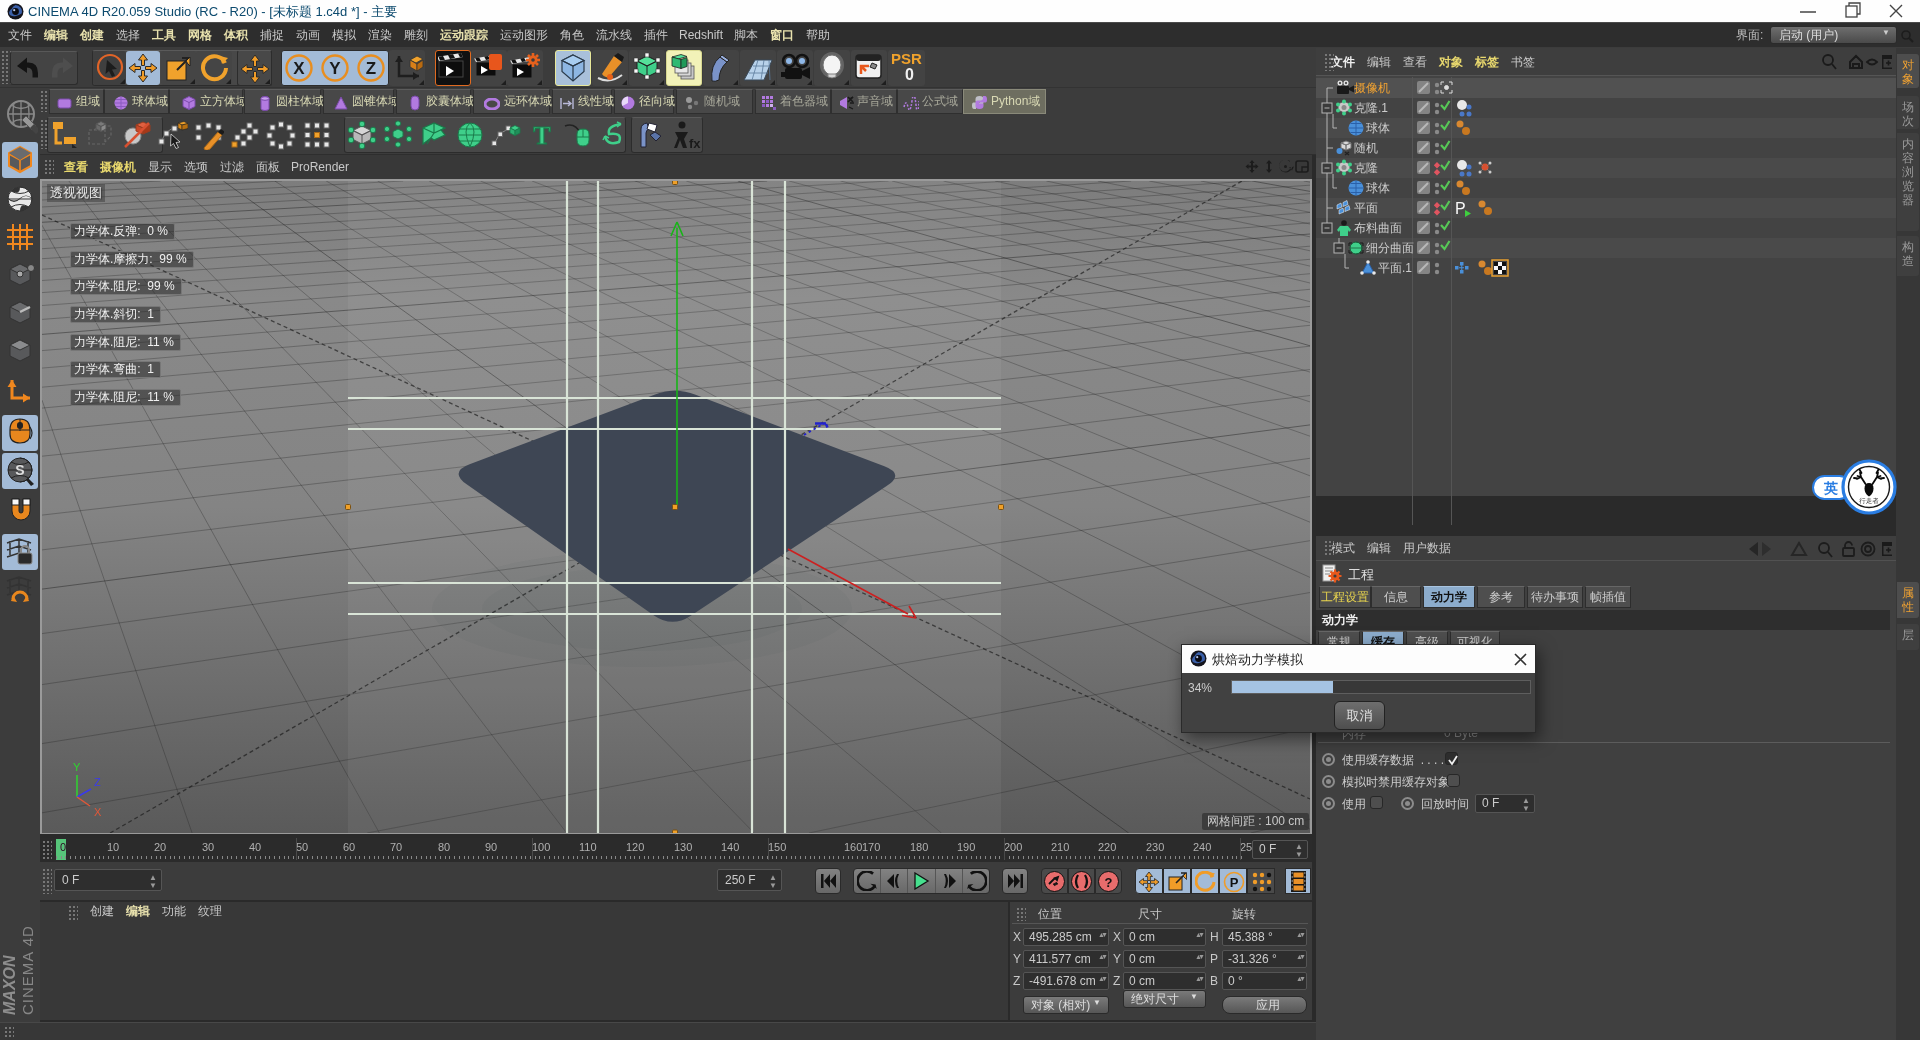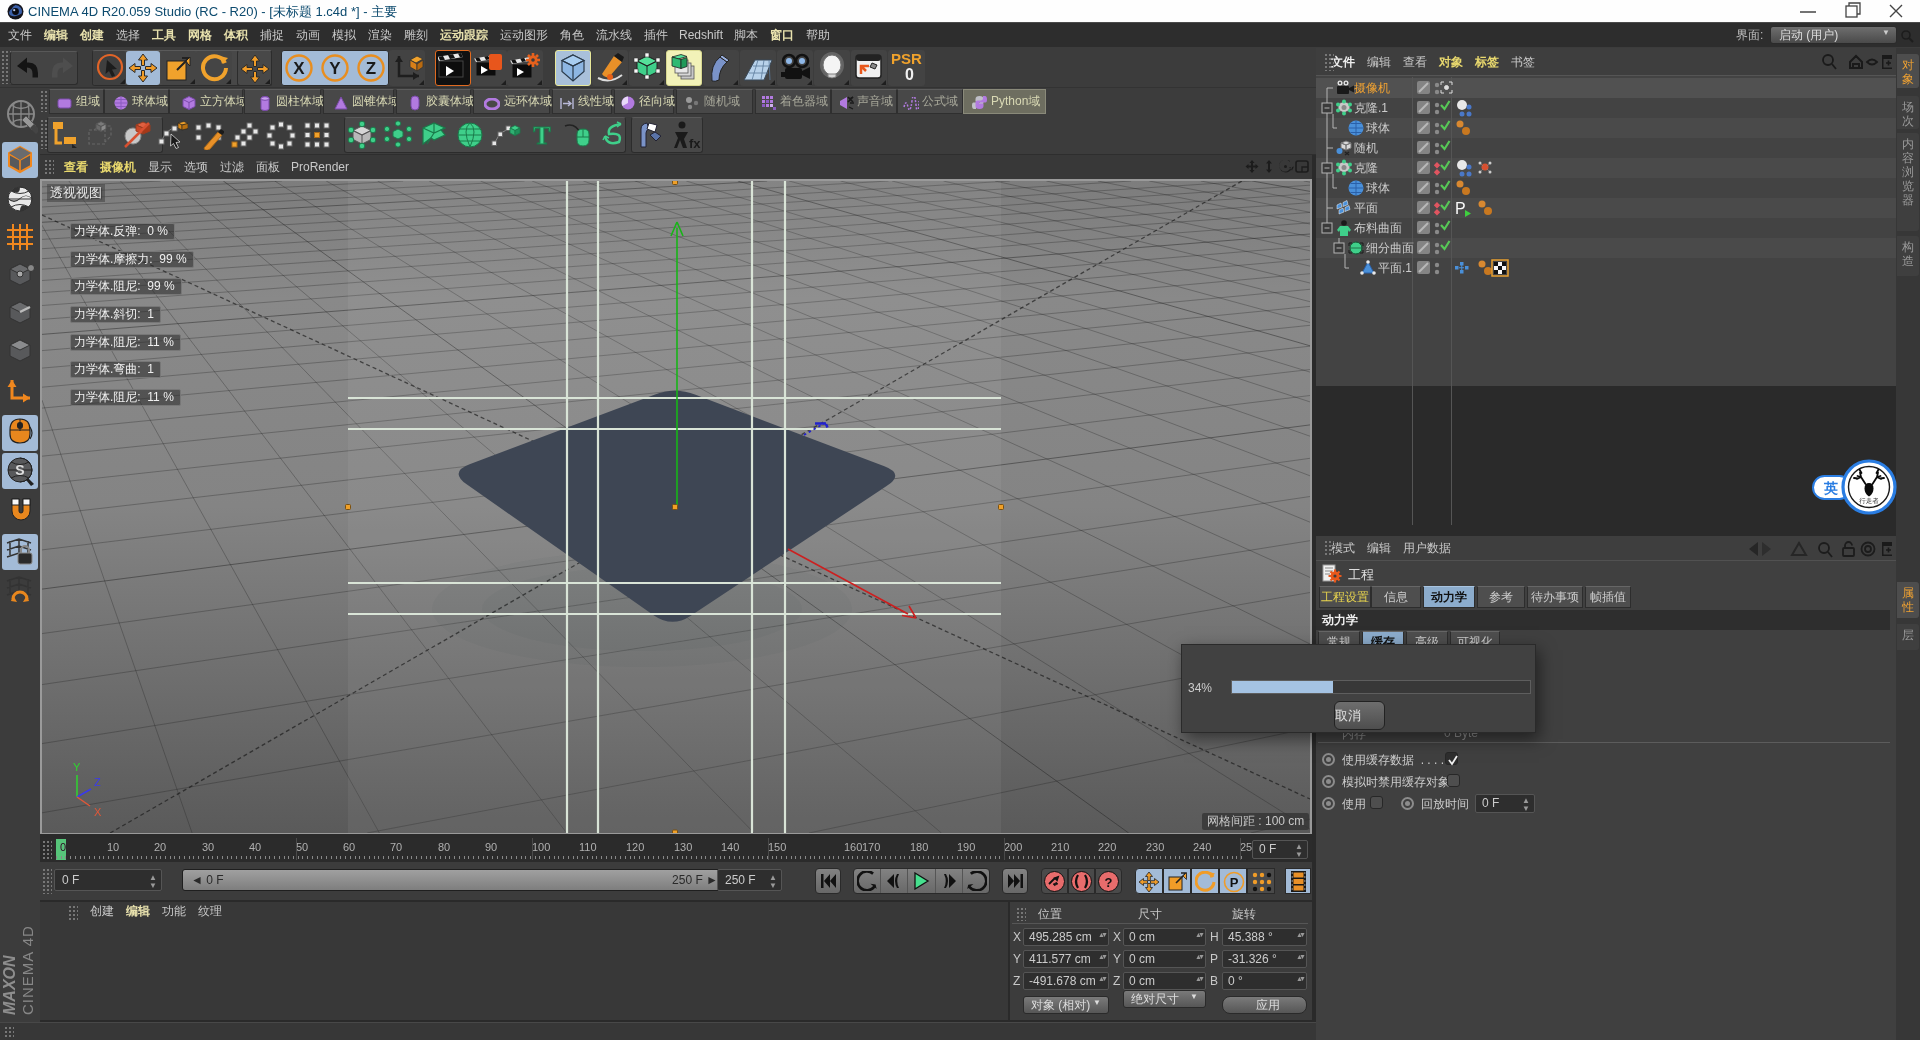--- a/index.html
+++ b/index.html
@@ -13,21 +13,21 @@
 #toolbar2{left:0;top:88px;width:1920px;height:27px;background:#3c3c3c}
 #toolbar3{left:0;top:115px;width:1920px;height:40px;background:#3c3c3c;border-bottom:1px solid #2e2e2e}
 #sidebar{left:0;top:88px;width:40px;height:934px;background:#3c3c3c}
 .tbtn{position:absolute;border-radius:3px;background:#454545}
 .fbtn{position:absolute;top:89px;height:25px;background:#484848;border:1px solid #2f2f2f;border-top-color:#5c5c5c;font-size:12px;color:#d9d9b4;line-height:23px;white-space:nowrap}
 .corner:after{content:"";position:absolute;right:1px;bottom:1px;border-left:5px solid transparent;border-bottom:5px solid #1e1e1e}
 #vpmenu{left:40px;top:155px;width:1272px;height:25px;background:#383838}
 #vp{left:40px;top:179px;width:1272px;height:655px;background:#9a9a9a}
 #vpinner{position:absolute;left:2px;top:2px;width:1268px;height:652px;background:linear-gradient(180deg,#808080 0%,#898989 22%,#868686 45%,#757575 70%,#5e5e5e 92%,#575757 100%)}
 .hud{position:absolute;height:17px;background:rgba(40,40,40,.55);border:1px solid #777;border-radius:2px;color:#f0f0f0;font-size:12px;line-height:15px;padding:0 6px 0 3px;white-space:nowrap}
-#omgr{left:1316px;top:48px;width:580px;height:338px;background:#434343}
+#omgr{left:1316px;top:48px;width:580px;height:448px;background:#434343}
 #amgr{left:1316px;top:536px;width:580px;height:612px;background:#404040}
 #rtabs{left:1896px;top:48px;width:24px;height:992px;background:#373737}
 .vtab{position:absolute;left:1px;width:22px;border-radius:0 3px 3px 0;color:#9a9a9a;font-size:12px;text-align:center;background:#3f3f3f;line-height:14px;padding-top:4px;word-break:break-all}
 .vtab.on{background:#4d4d4d;color:#f0a232}
 #timeline{left:40px;top:838px;width:1272px;height:24px;background:#2b2b2b}
 #transport{left:40px;top:862px;width:1272px;height:38px;background:#3c3c3c}
 #matmgr{left:40px;top:902px;width:968px;height:118px;background:#383838}
 #coords{left:1010px;top:902px;width:302px;height:118px;background:#3c3c3c}
 #statusbar{left:0;top:1022px;width:1316px;height:18px;background:#373737;border-top:1px solid #484848}
 .spin{position:absolute;background:#2e2e2e;border:1px solid #555;border-radius:2px;color:#ccc;font-size:12px}
@@ -917,21 +917,20 @@
     <div style="position:absolute;left:256px;top:0;width:1px;height:22px;background:#4a4a4a"></div>
     <div style="position:absolute;left:492px;top:0;width:1px;height:22px;background:#4a4a4a"></div>
     <div style="position:absolute;left:728px;top:0;width:1px;height:22px;background:#4a4a4a"></div>
     <div style="position:absolute;left:964px;top:0;width:1px;height:22px;background:#4a4a4a"></div>
     <div style="position:absolute;left:1200px;top:0;width:1px;height:22px;background:#4a4a4a"></div>
  <div class="spin" style="left:1212px;top:2px;width:56px;height:19px;line-height:17px;padding-left:6px">0 F<span class="ar">▲<br>▼</span></div>
 </div>
 <div class="abs" id="transport">
  <div class="dots" style="left:2px;top:6px;height:26px"></div>
  <div class="spin" style="left:14px;top:7px;width:108px;height:22px;line-height:20px;padding-left:7px">0 F<span class="ar" style="top:4px">▲<br>▼</span></div>
- <div style="position:absolute;left:142px;top:7px;width:545px;height:22px;border-radius:3px;border:1px solid #1f1f1f;background:linear-gradient(#a0a0a0,#7e7e7e);color:#2a2a2a;font-size:12px;line-height:20px"><span style="margin-left:8px">◄ 0 F</span><span style="position:absolute;right:8px">250 F ►</span></div>
  <div class="spin" style="left:677px;top:7px;width:65px;height:22px;line-height:20px;padding-left:7px">250 F<span class="ar" style="top:4px">▲<br>▼</span></div>
  <div class="pbtn" style="left:775px;width:26px"></div>
  <svg class="abs" style="left:780px;top:11px" width="17" height="16" fill="#111">
       <path d="M1 1 h2.5 v14 h-2.5z"></path>
       <path d="M10 1 L4 8 l6 7z M16 1 l-6 7 6 7z"></path>
     </svg>
  <div class="pbtn" style="left:813px;width:137px"></div>
  <div style="position:absolute;left:840px;top:7px;width:1px;height:24px;background:#555"></div>
  <div style="position:absolute;left:867px;top:7px;width:1px;height:24px;background:#555"></div>
  <div style="position:absolute;left:895px;top:7px;width:1px;height:24px;background:#555"></div>
@@ -1065,25 +1064,37 @@
  <div class="clabel" style="left:200px;top:72px">B</div>
     <div class="cfield" style="left:212px;top:70px;width:85px">0 °</div>
  <div class="cbtn" style="left:13px;top:94px;width:86px">对象 (相对)<span style="position:absolute;right:7px;top:-2px;font-size:8px">▼</span></div>
  <div class="cbtn" style="left:113px;top:88px;width:83px">绝对尺寸<span style="position:absolute;right:7px;top:-2px;font-size:8px">▼</span></div>
  <div class="cbtn" style="left:212px;top:94px;width:85px;text-align:center;border-radius:8px">应用</div>
 </div>
 <div class="abs" id="statusbar">
     <div class="dots" style="left:4px;top:3px;height:12px"></div>
   </div>
 <div class="abs" id="dialog" style="left:1181px;top:644px;width:355px;height:89px;background:#414141;border:1px solid #2a2a2a;box-shadow:3px 6px 16px rgba(0,0,0,.5)">
+ <div style="position:absolute;left:0;top:0;width:353px;height:28px;background:#fdfdfd">
+  <svg class="abs" style="left:8px;top:5px" width="17" height="17">
+        <circle cx="8.5" cy="8.5" r="8" fill="#14141c"></circle>
+        <path d="M8.5 2 A6.5 6.5 0 0 1 14.6 10.6 A8 4.5 -20 0 1 5 5.5 A8 3 -20 0 1 8.5 2Z" fill="#3a5fa8"></path>
+        <circle cx="8.5" cy="8.5" r="3.4" fill="#0a0a12"></circle>
+        <circle cx="7.2" cy="7.2" r="1.1" fill="#b8c8e8"></circle>
+      </svg>
+  <div style="position:absolute;left:30px;top:6px;font-size:13px;color:#222">烘焙动力学模拟</div>
+  <svg class="abs" style="left:332px;top:8px" width="13" height="13">
+        <path d="M1 1 l11 11 M12 1 L1 12" stroke="#333" stroke-width="1.6"></path>
+      </svg>
+ </div>
  <div style="position:absolute;left:6px;top:36px;font-size:12px;color:#ccc">34%</div>
  <div style="position:absolute;left:49px;top:35px;width:300px;height:14px;background:#383838;border:1px solid #5e5e5e">
       <div style="position:absolute;left:0;top:0;width:101px;height:12px;background:#a5c3e3"></div>
     </div>
- <div style="position:absolute;left:152px;top:56px;width:51px;height:29px;border-radius:6px;background:linear-gradient(#6e6e6e,#4e4e4e);border:1px solid #222;color:#e0e0e0;font-size:13px;line-height:27px">取消</div>
+ <div style="position:absolute;left:152px;top:56px;width:51px;height:29px;border-radius:6px;background:linear-gradient(#6e6e6e,#4e4e4e);border:1px solid #222;color:#e0e0e0;font-size:13px;text-align:center;line-height:27px">取消</div>
 </div>
 <div class="abs" id="ime">
  <div style="position:absolute;left:1812px;top:475px;width:40px;height:25px;border-radius:13px;background:#fff;border:2px solid #2a7de2;color:#2a7de2;font-size:14px;font-weight:bold;line-height:23px;padding-left:10px">英</div>
  <svg class="abs" style="left:1841px;top:459px" width="56" height="56">
   <circle cx="28" cy="28" r="26" fill="#fff" stroke="#2a7de2" stroke-width="3.2"></circle>
   <circle cx="28" cy="28" r="20.5" fill="#fff" stroke="#1a1a1a" stroke-width="1.4"></circle>
   <path d="M28 24 q-4.5 0-4.5 5.5 q0 5 4.5 8 q4.5-3 4.5-8 q0-5.5-4.5-5.5z" fill="#0a0a0a"></path>
   <g stroke="#0a0a0a" stroke-width="1.8" fill="none" stroke-linecap="round">
    <path d="M24.5 25 L20 18 M20 18 l-3.5-1 M20 18 l-1-4.5 M20 18 l-4 2 M20.5 14 l-2-3.5 M17 19.5 l-4-.5"></path>
    <path d="M31.5 25 L36 18 M36 18 l3.5-1 M36 18 l1-4.5 M36 18 l4 2 M35.5 14 l2-3.5 M39 19.5 l4-.5"></path>

